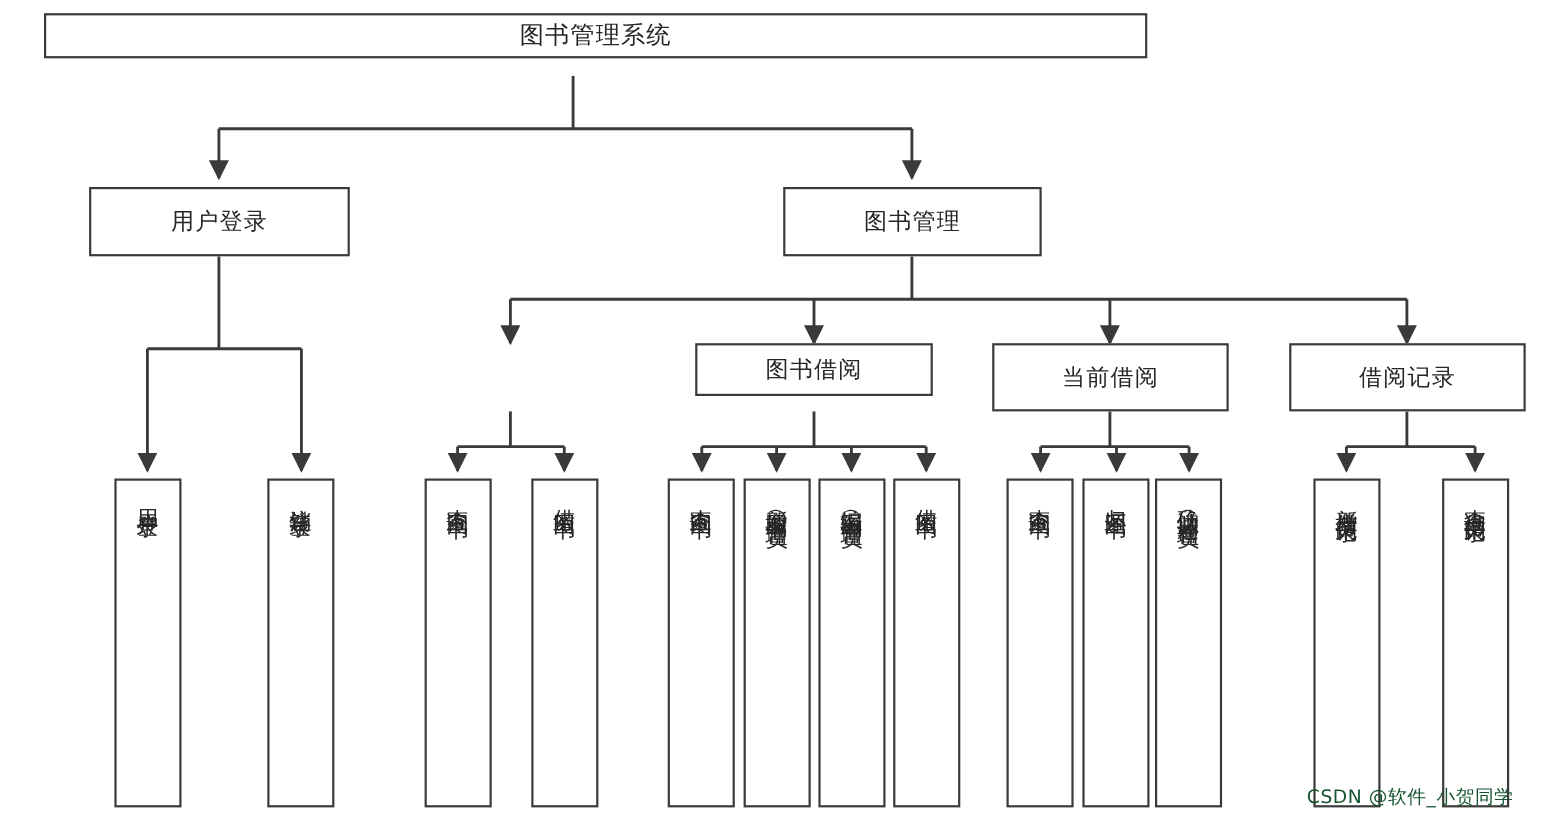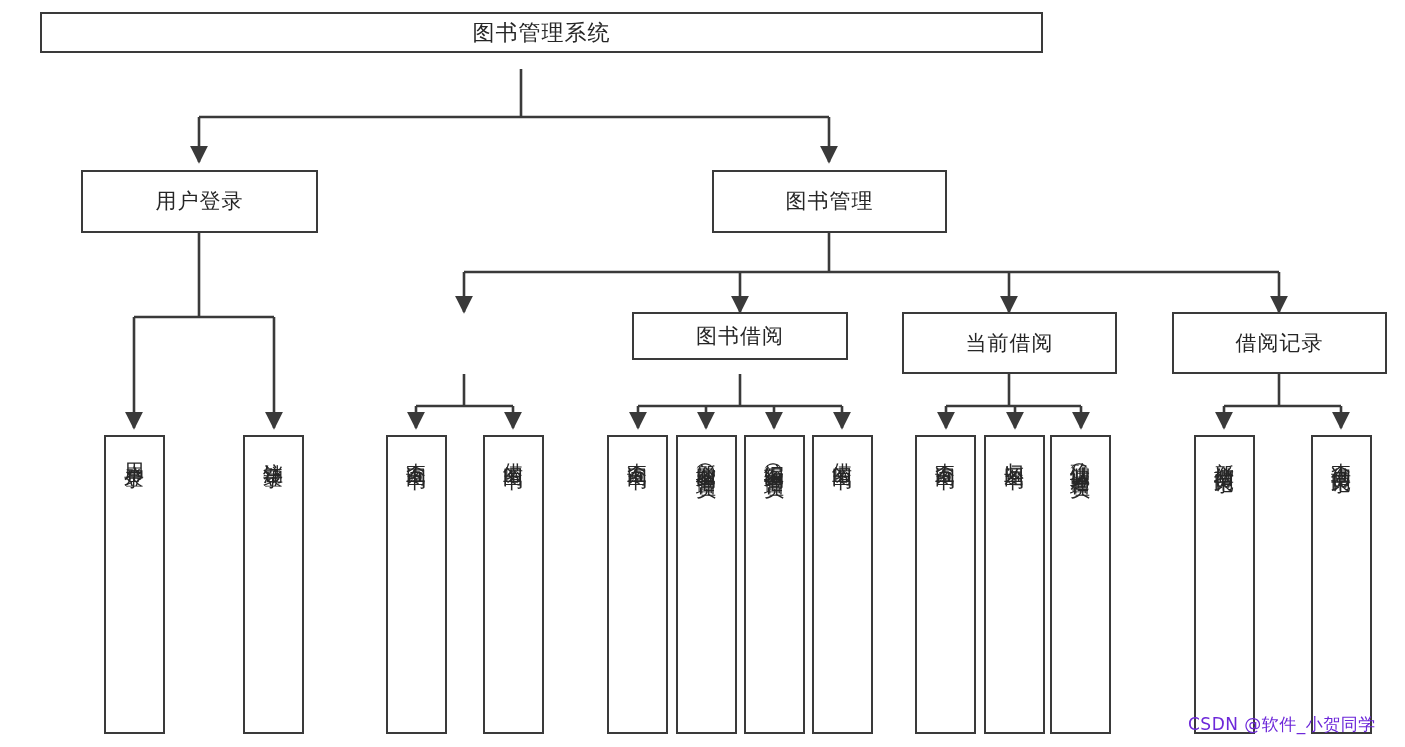--- a/index.html
+++ b/index.html
@@ -56,21 +56,21 @@
     letter-spacing:2.5px;
     line-height:1;
     -webkit-writing-mode:vertical-rl;
   }
   #root-node .label{font-size:22px;}
   #watermark{
     position:absolute;
     left:1188px;
     top:713px;
     font-size:17px;
-    color:#6d28d9;
+    color:#14532d;
     letter-spacing:0.5px;
     white-space:nowrap;
     z-index:3;
     user-select:none;
   }
 </style>
 </head>
 <body>
 
 <div id="canvas">

